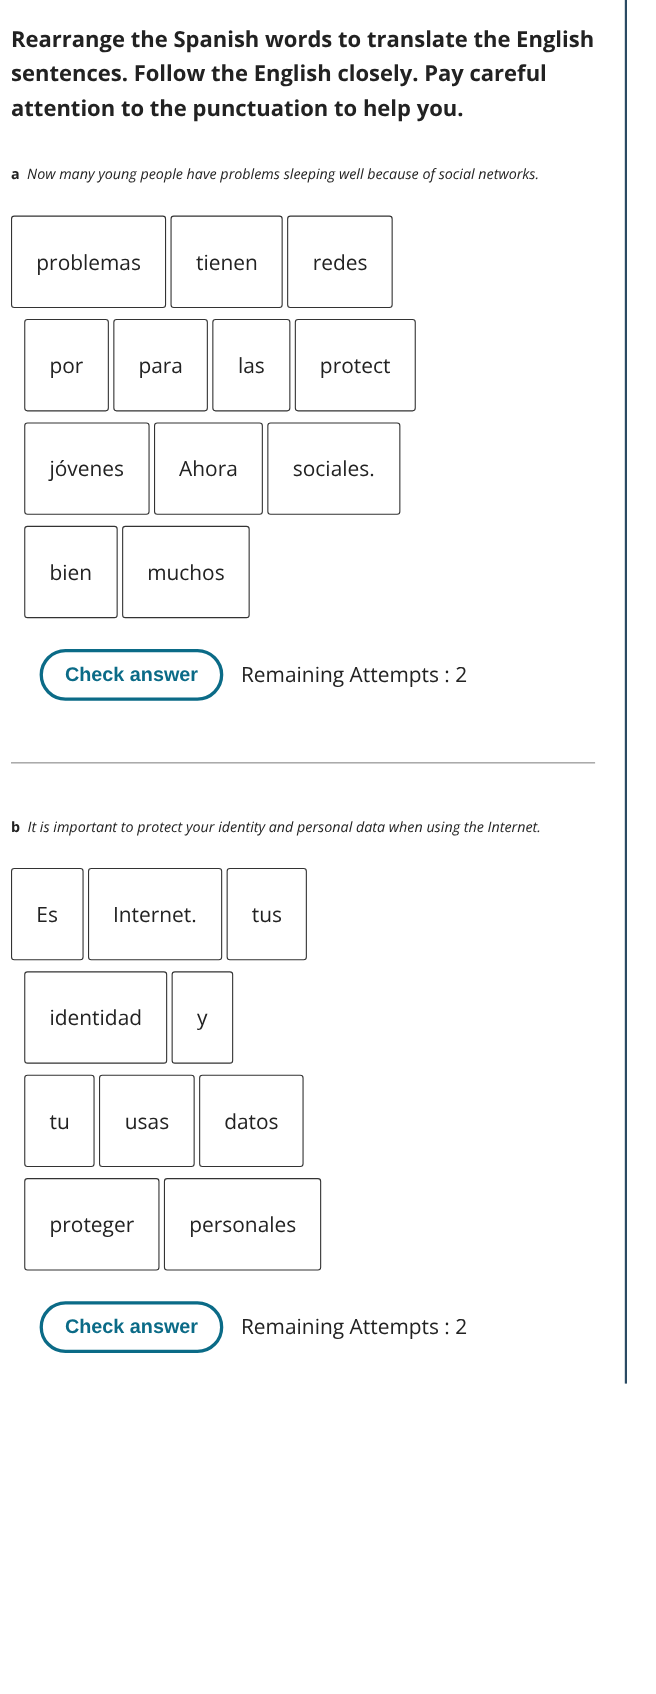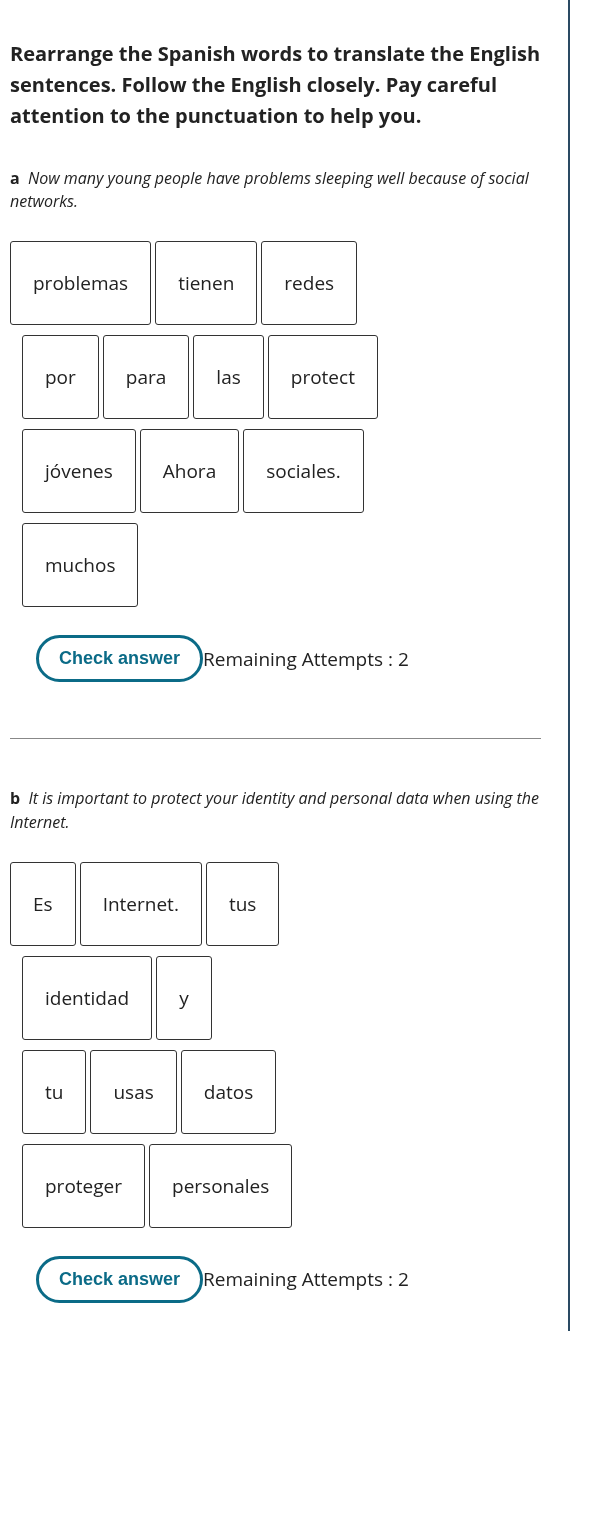--- a/index.html
+++ b/index.html
@@ -13,34 +13,34 @@
     }
     .right-rail {
       position: absolute;
       right: 0;
       top: 0;
       bottom: 0;
       width: 28px;
       border-left: 2px solid #2a4a63;
     }
     .content {
-      padding: 38px 10px 0 10px;
+      padding: 20px 10px 0 10px;
       margin-right: 45px;
     }
     .instructions {
       font-weight: 700;
       font-size: 20px;
       line-height: 1.55;
       margin-bottom: 36px;
     }
     .section {
       margin-bottom: 28px;
     }
     .prompt {
-      font-size: 16px;
+      font-size: 13px;
       line-height: 1.45;
       margin-bottom: 28px;
     }
     .prompt-letter {
       font-weight: 700;
       font-style: normal;
     }
     .prompt-text {
       font-style: italic;
     }
@@ -65,20 +65,21 @@
       user-select: none;
       display: flex;
       align-items: center;
       justify-content: center;
       white-space: nowrap;
     }
     .indent-1 { margin-left: 12px; }
     .actions {
       display: flex;
       align-items: center;
+      gap: 16px;
       margin-left: 26px;
     }
     .check-btn {
       border: 3px solid #0b6b87;
       background: #fff;
       color: #0b6b87;
       font-weight: 700;
       font-size: 18px;
       padding: 10px 20px;
       border-radius: 999px;
@@ -120,20 +121,21 @@
         <div class="tile">para</div>
         <div class="tile">las</div>
         <div class="tile">protect</div>
       </div>
       <div class="tile-row indent-1">
         <div class="tile">jóvenes</div>
         <div class="tile">Ahora</div>
         <div class="tile">sociales.</div>
       </div>
       <div class="tile-row indent-1">
+        <div class="tile">bien</div>
         <div class="tile">muchos</div>
       </div>
     </div>
 
     <div class="actions">
       <button class="check-btn">Check answer</button>
       <span class="remaining">Remaining Attempts : 2</span>
     </div>
   </div>
 

